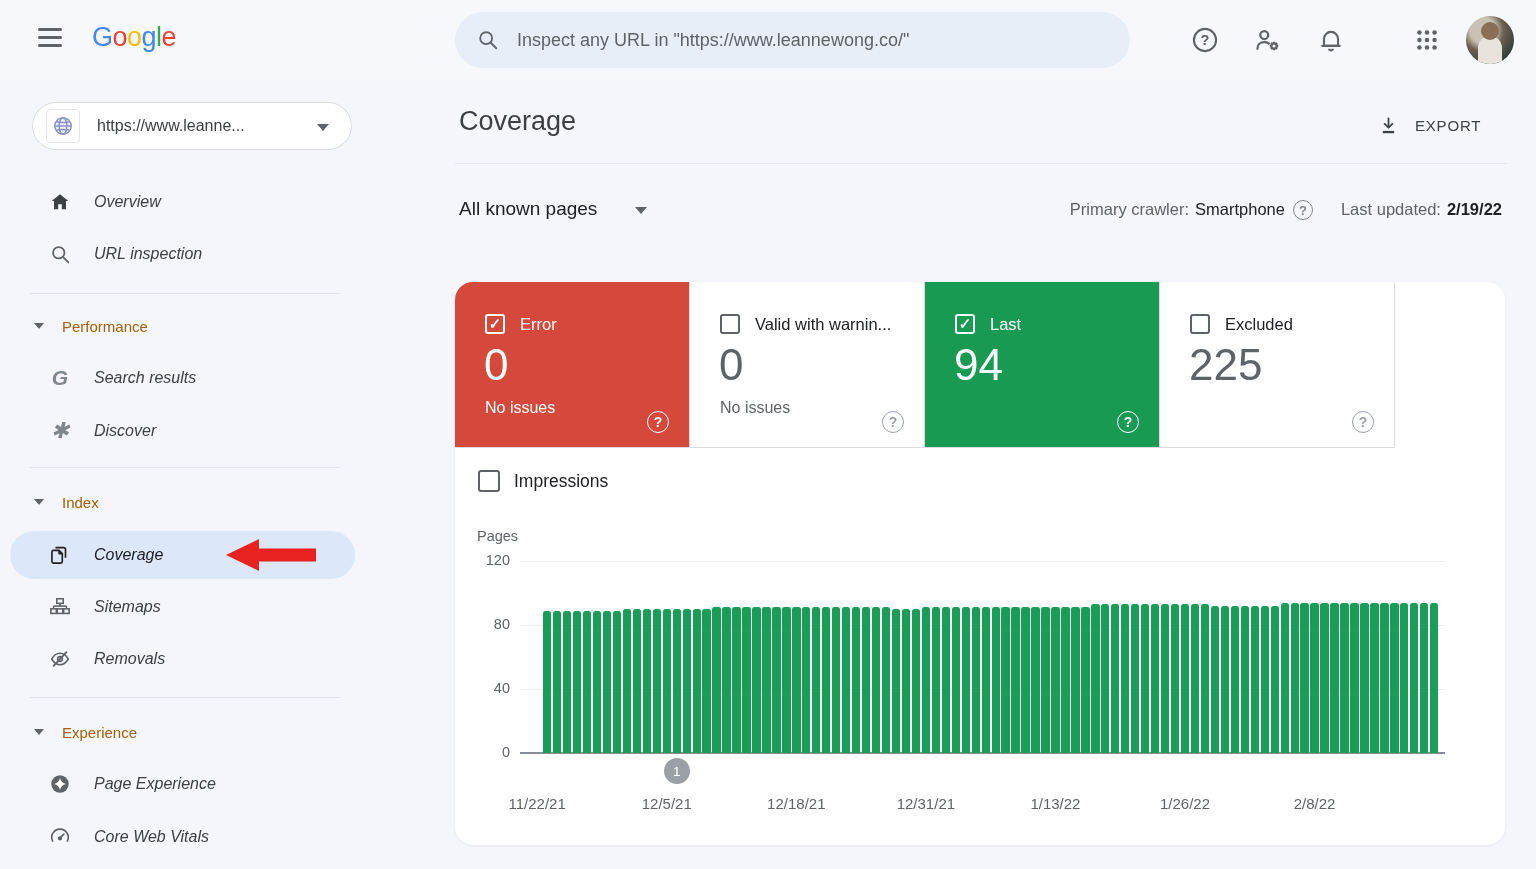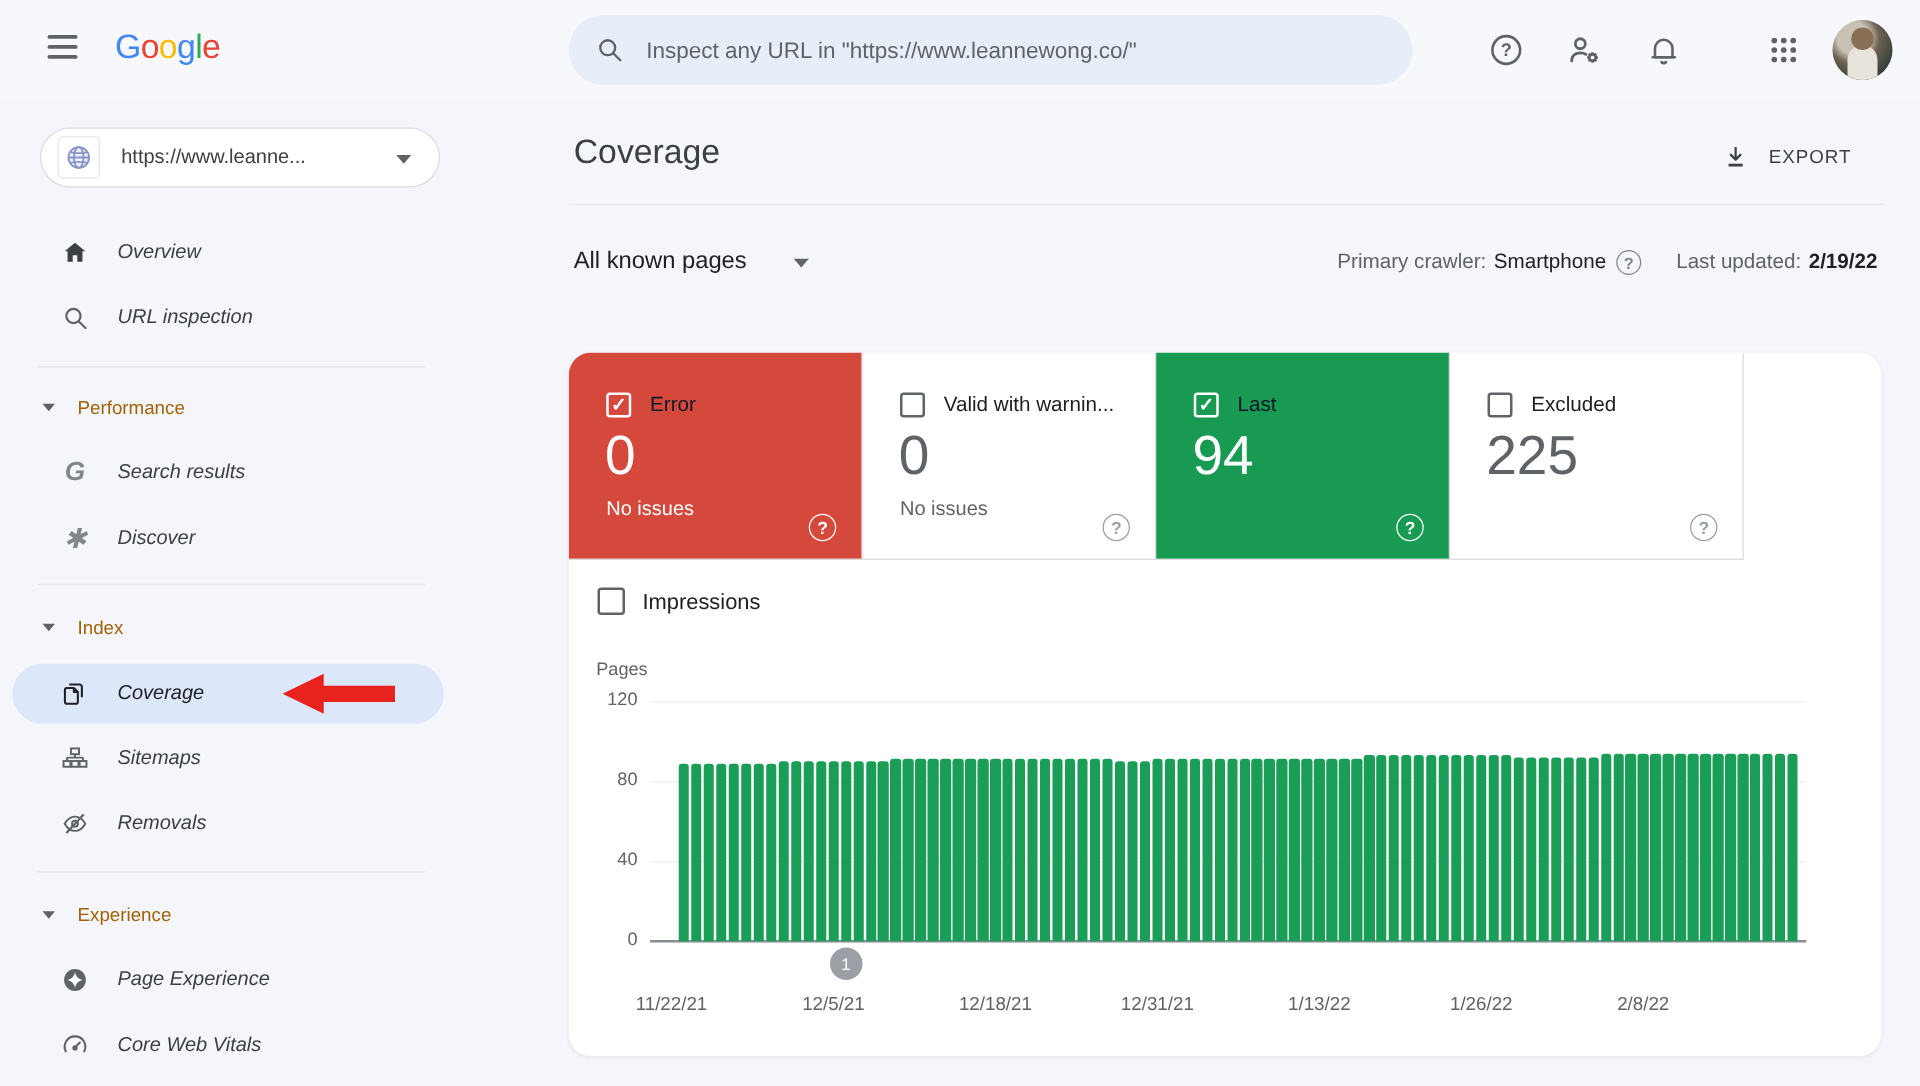--- a/index.html
+++ b/index.html
@@ -56,21 +56,21 @@
   .meta .gap { width:28px; }
   .qcircle { width:20px; height:20px; border:1.6px solid #80868b; border-radius:50%; color:#80868b; font-size:13px; display:flex; align-items:center; justify-content:center; font-weight:700; }
   
   .card { position:absolute; left:455px; top:282px; width:1050px; height:563px; background:#fff; border-radius:18px; overflow:hidden; box-shadow:0 1px 3px rgba(60,64,67,0.08); }
   .cell { position:absolute; top:0; width:235px; height:165px; border-right:1px solid #dadce0; cursor:pointer; }
   .cell-row-border { position:absolute; left:0; top:165px; width:940px; height:1px; background:#dadce0; }
   .cell .chk-row { position:absolute; left:30px; top:32px; display:flex; align-items:center; }
   .cbox { width:20px; height:20px; border:2px solid #5f6368; border-radius:3px; display:flex; align-items:center; justify-content:center; font-size:15px; font-weight:700; }
   .cell.colored .cbox { border-color:#fff; color:#fff; }
   .cell .clabel { margin-left:15px; font-size:16.5px; color:#202124; }
-  .cell.colored .clabel { color:#0f172a; }
+  .cell.colored .clabel { color:#ffffff; }
   .cell .cnum { position:absolute; left:29px; top:58px; font-size:44px; color:#5f6368; font-weight:400; }
   .cell.colored .cnum { color:#fff; }
   .cell .csub { position:absolute; left:30px; top:117px; font-size:16px; color:#5f6368; }
   .cell.colored .csub { color:#fff; }
   .cell .qmark { position:absolute; right:20px; bottom:14px; width:22px; height:22px; border:1.6px solid #9aa0a6; border-radius:50%; color:#9aa0a6; font-size:14px; font-weight:700; display:flex; align-items:center; justify-content:center; }
   .cell.colored .qmark { border-color:#fff; color:#fff; }
   
   .imp-row { position:absolute; left:23px; top:188px; display:flex; align-items:center; cursor:pointer; }
   .imp-box { width:22px; height:22px; border:2px solid #5f6368; border-radius:3px; }
   .imp-label { margin-left:14px; font-size:17.5px; color:#202124; }

